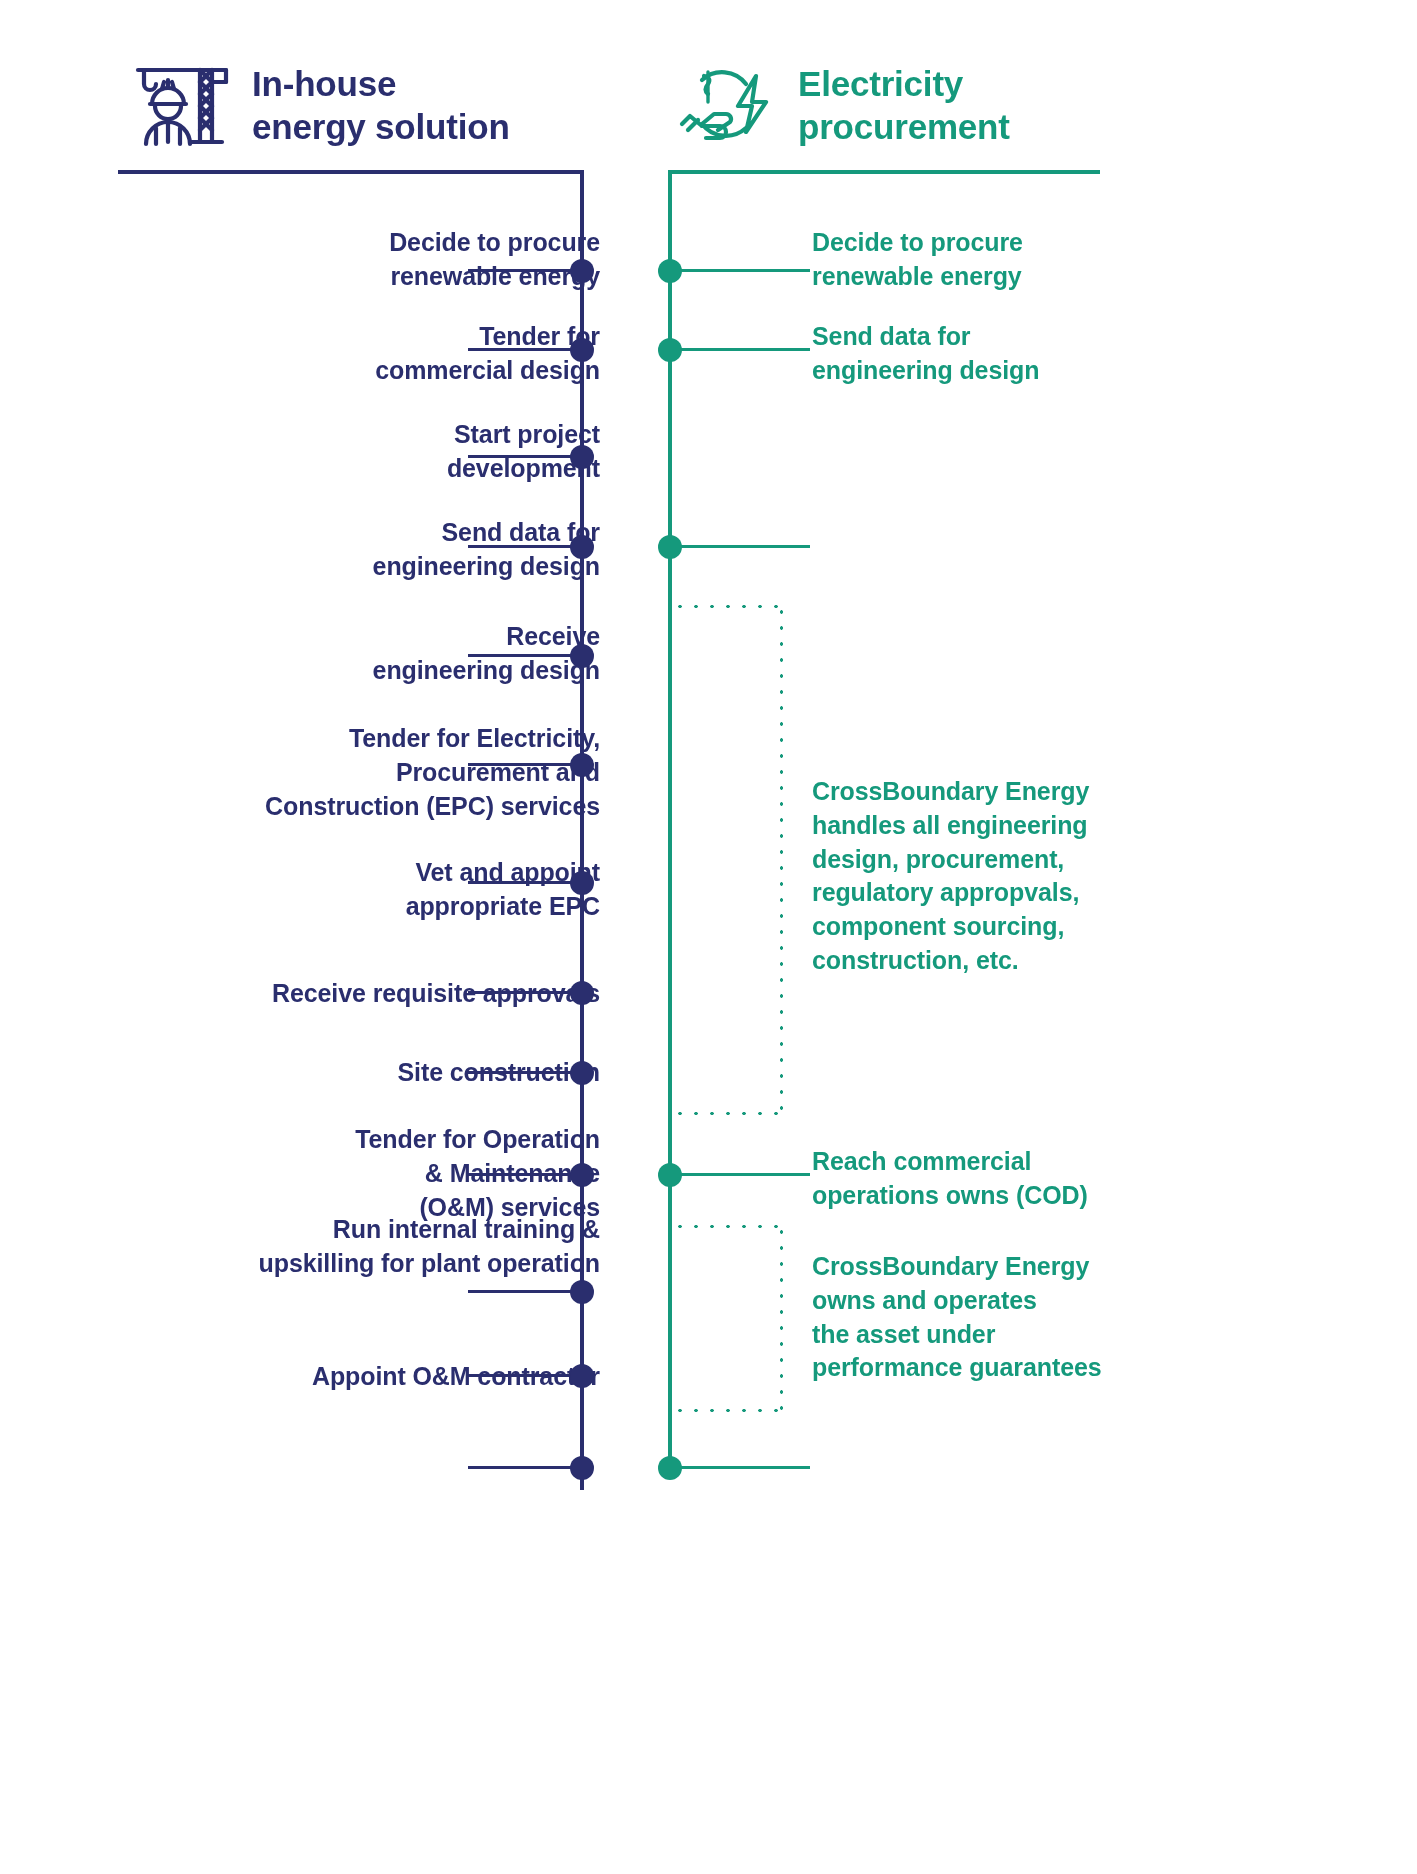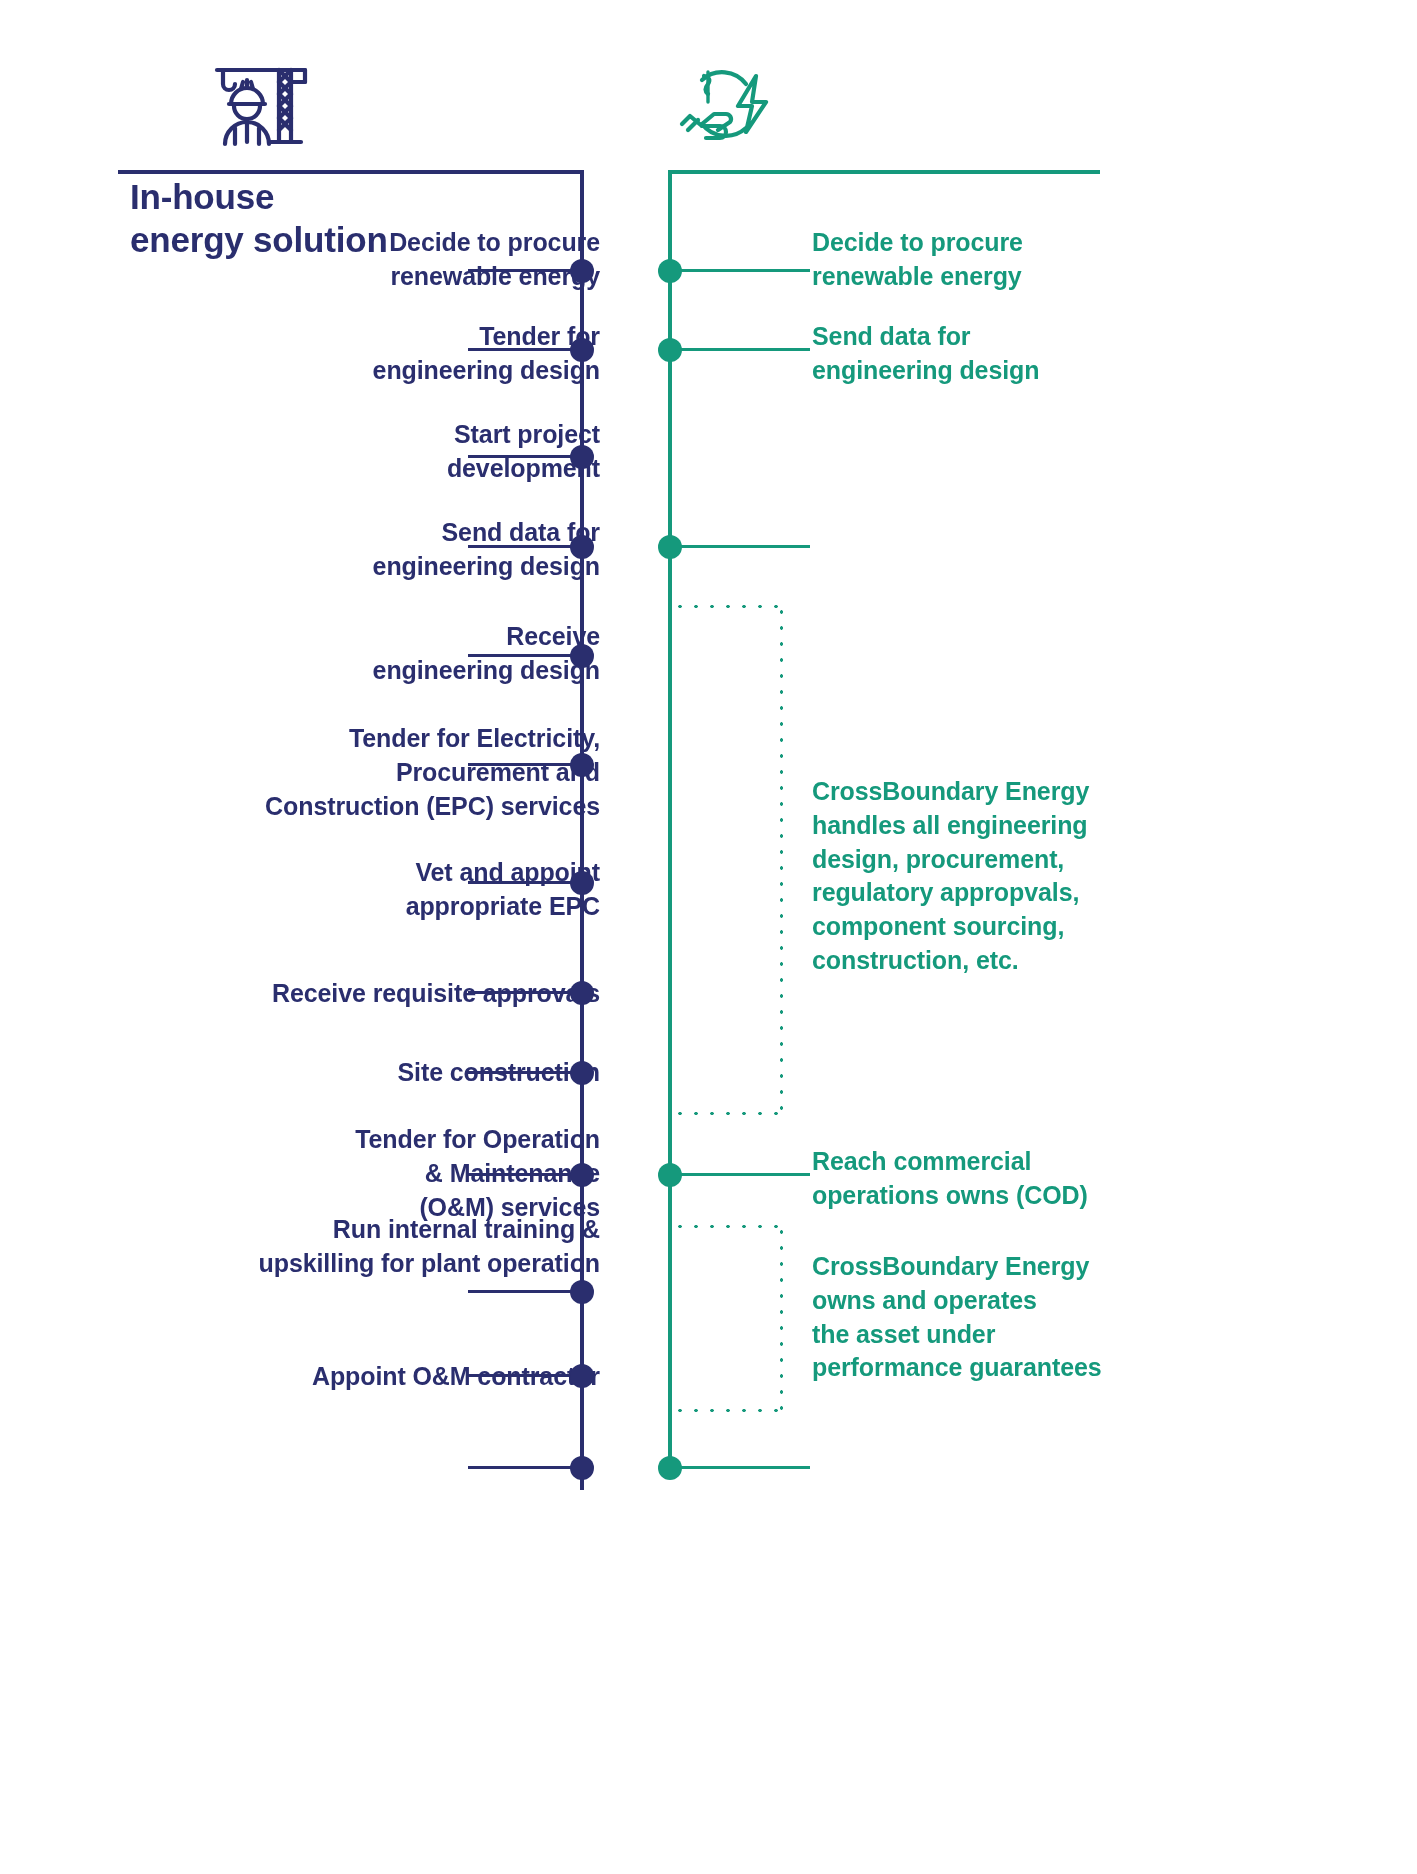--- a/index.html
+++ b/index.html
@@ -14,21 +14,21 @@
     overflow: hidden;
   }
 
   
   .hdr { position: absolute; display: flex; align-items: center; gap: 22px; }
   .hdr-icon { flex: 0 0 auto; }
   .hdr-title {
     font-size: 35px; font-weight: 700; line-height: 1.22;
     letter-spacing: -0.2px; white-space: pre-line;
   }
-  #hdr-left  { left: 130px; top: 58px; flex-direction: column; }
+  #hdr-left  { left: 130px; top: 58px; }
   #hdr-right { left: 672px; top: 58px; }
   #hdr-left  .hdr-title { color: #2A2E6E; }
   #hdr-right .hdr-title { color: #15997C; }
 
   
   .rail { position: absolute; width: 4px; }
   #rail-left  { left: 580px; top: 172px; height: 1318px; background: #2A2E6E; }
   #rail-right { left: 668px; top: 172px; height: 1304px; background: #15997C; }
 
   
@@ -147,37 +147,39 @@
         <path d="M36 14 v30" stroke-width="3.4"></path>
 
         <path d="M16 72 l10 -10"></path>
         <path d="M10 66 l8 -8 l12 10 h18 a6 6 0 0 1 0 12 h-14"></path>
         <path d="M30 68 h16"></path>
         <path d="M30 66 l12 -10 h12 a5 5 0 0 1 4 8 l-12 8"></path>
 
         <path d="M84 18 L66 48 h14 l-6 26 L94 44 H80 z"></path>
       </svg>
     </span>
+    <span class="hdr-title">Electricity
+procurement</span>
   </div>
 
   <div class="divider" id="divider-left"></div>
   <div class="divider" id="divider-right"></div>
   <div class="rail" id="rail-left"></div>
   <div class="rail" id="rail-right"></div>
 
   <div class="row row-left" style="top:226px">
     <div class="row-label">Decide to procure
 renewable energy</div>
   </div>
   <div class="conn conn-left" style="top:269px"></div>
   <div class="dot dot-left" style="top:259px"></div>
 
   <div class="row row-left" style="top:320px">
     <div class="row-label">Tender for
-engineering design</div>
+commercial design</div>
   </div>
   <div class="conn conn-left" style="top:348px"></div>
   <div class="dot dot-left" style="top:338px"></div>
 
   <div class="row row-left" style="top:418px">
     <div class="row-label">Start project
 development</div>
   </div>
   <div class="conn conn-left" style="top:455px"></div>
   <div class="dot dot-left" style="top:445px"></div>

